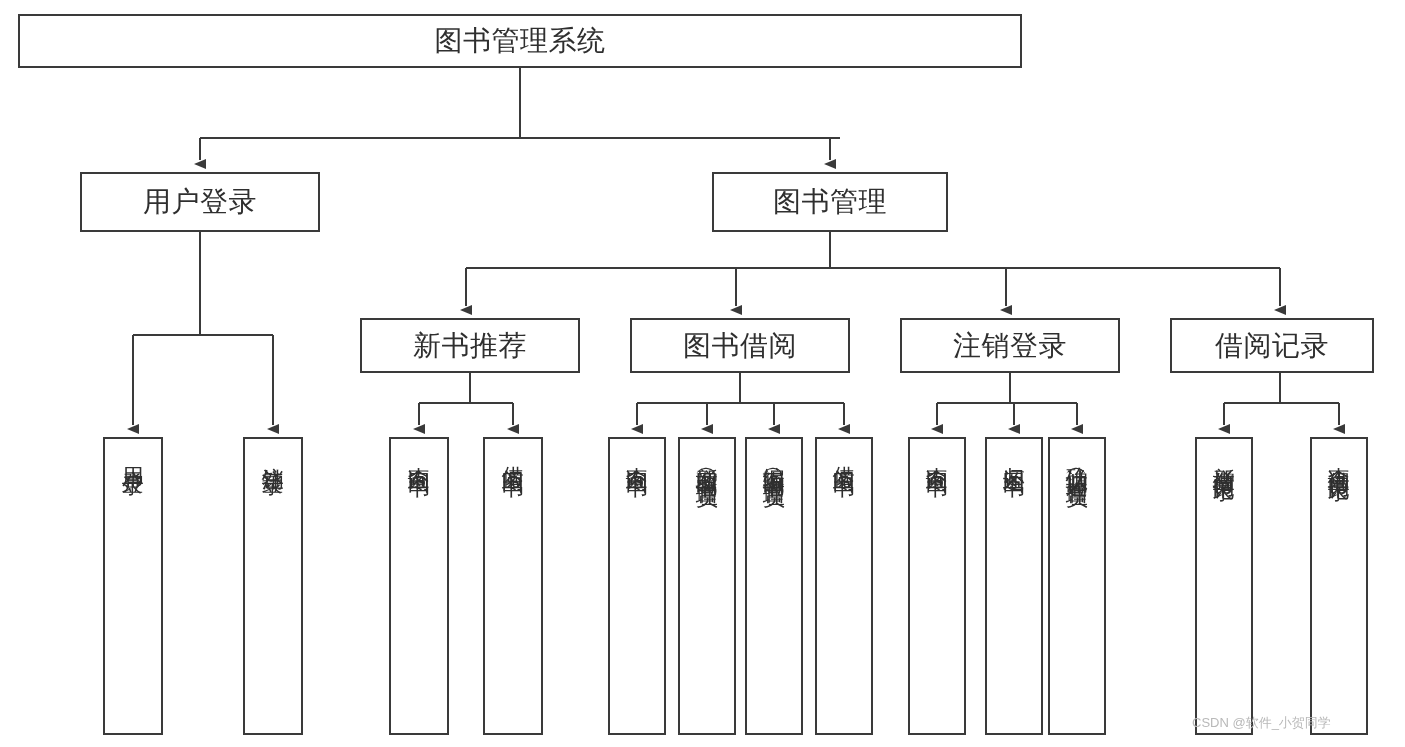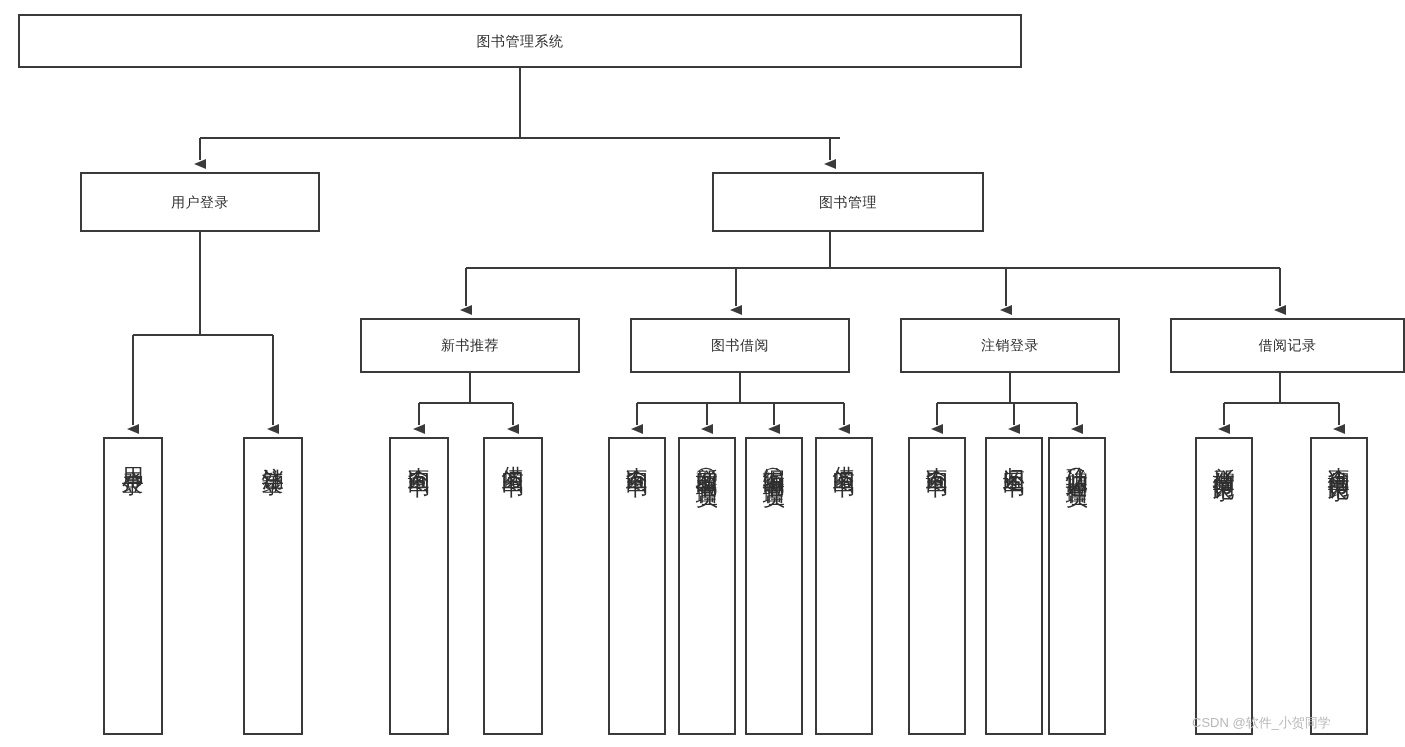--- a/index.html
+++ b/index.html
@@ -33,21 +33,21 @@
     background: #ffffff;
     color: #2f2f2f;
     display: flex;
     align-items: center;
     justify-content: center;
     text-align: center;
     letter-spacing: 0.5px;
     z-index: 2;
   }
   .node.horizontal {
-    font-size: 14px;
+    font-size: 28px;
     line-height: 1.2;
     writing-mode: horizontal-tb;
   }
   .node.vertical {
     writing-mode: vertical-rl;
     text-orientation: upright;
     font-size: 22px;
     line-height: 1.15;
     letter-spacing: 3px;
     padding-top: 10px;
@@ -123,34 +123,34 @@
     </g>
   </svg>
 
   <div class="node horizontal" style="left: 18px; top: 14px; width: 1004px; height: 54px; border-color: rgb(58, 58, 58); color: rgb(47, 47, 47); background: rgb(255, 255, 255);">
     <span>图书管理系统</span>
   </div>
 
   <div class="node horizontal" style="left: 80px; top: 172px; width: 240px; height: 60px; border-color: rgb(58, 58, 58); color: rgb(47, 47, 47); background: rgb(255, 255, 255);">
     <span>用户登录</span>
   </div>
-  <div class="node horizontal" style="left: 712px; top: 172px; width: 272px; height: 60px; border-color: rgb(58, 58, 58); color: rgb(47, 47, 47); background: rgb(255, 255, 255);">
+  <div class="node horizontal" style="left: 712px; top: 172px; width: 236px; height: 60px; border-color: rgb(58, 58, 58); color: rgb(47, 47, 47); background: rgb(255, 255, 255);">
     <span>图书管理</span>
   </div>
 
   <div class="node horizontal" style="left: 360px; top: 318px; width: 220px; height: 55px; border-color: rgb(58, 58, 58); color: rgb(47, 47, 47); background: rgb(255, 255, 255);">
     <span>新书推荐</span>
   </div>
   <div class="node horizontal" style="left: 630px; top: 318px; width: 220px; height: 55px; border-color: rgb(58, 58, 58); color: rgb(47, 47, 47); background: rgb(255, 255, 255);">
     <span>图书借阅</span>
   </div>
   <div class="node horizontal" style="left: 900px; top: 318px; width: 220px; height: 55px; border-color: rgb(58, 58, 58); color: rgb(47, 47, 47); background: rgb(255, 255, 255);">
     <span>注销登录</span>
   </div>
-  <div class="node horizontal" style="left: 1170px; top: 318px; width: 235px; height: 55px; border-color: rgb(58, 58, 58); color: rgb(47, 47, 47); background: rgb(255, 255, 255);">
+  <div class="node horizontal" style="left: 1170px; top: 318px; width: 204px; height: 55px; border-color: rgb(58, 58, 58); color: rgb(47, 47, 47); background: rgb(255, 255, 255);">
     <span>借阅记录</span>
   </div>
 
   <div class="node vertical" style="left: 103px; top: 437px; width: 60px; height: 298px; border-color: rgb(58, 58, 58); color: rgb(47, 47, 47); background: rgb(255, 255, 255);">
     <span class="vlabel">用户登录</span>
   </div>
   <div class="node vertical" style="left: 243px; top: 437px; width: 60px; height: 298px; border-color: rgb(58, 58, 58); color: rgb(47, 47, 47); background: rgb(255, 255, 255);">
     <span class="vlabel">注销登录</span>
   </div>
   <div class="node vertical" style="left: 389px; top: 437px; width: 60px; height: 298px; border-color: rgb(58, 58, 58); color: rgb(47, 47, 47); background: rgb(255, 255, 255);">

